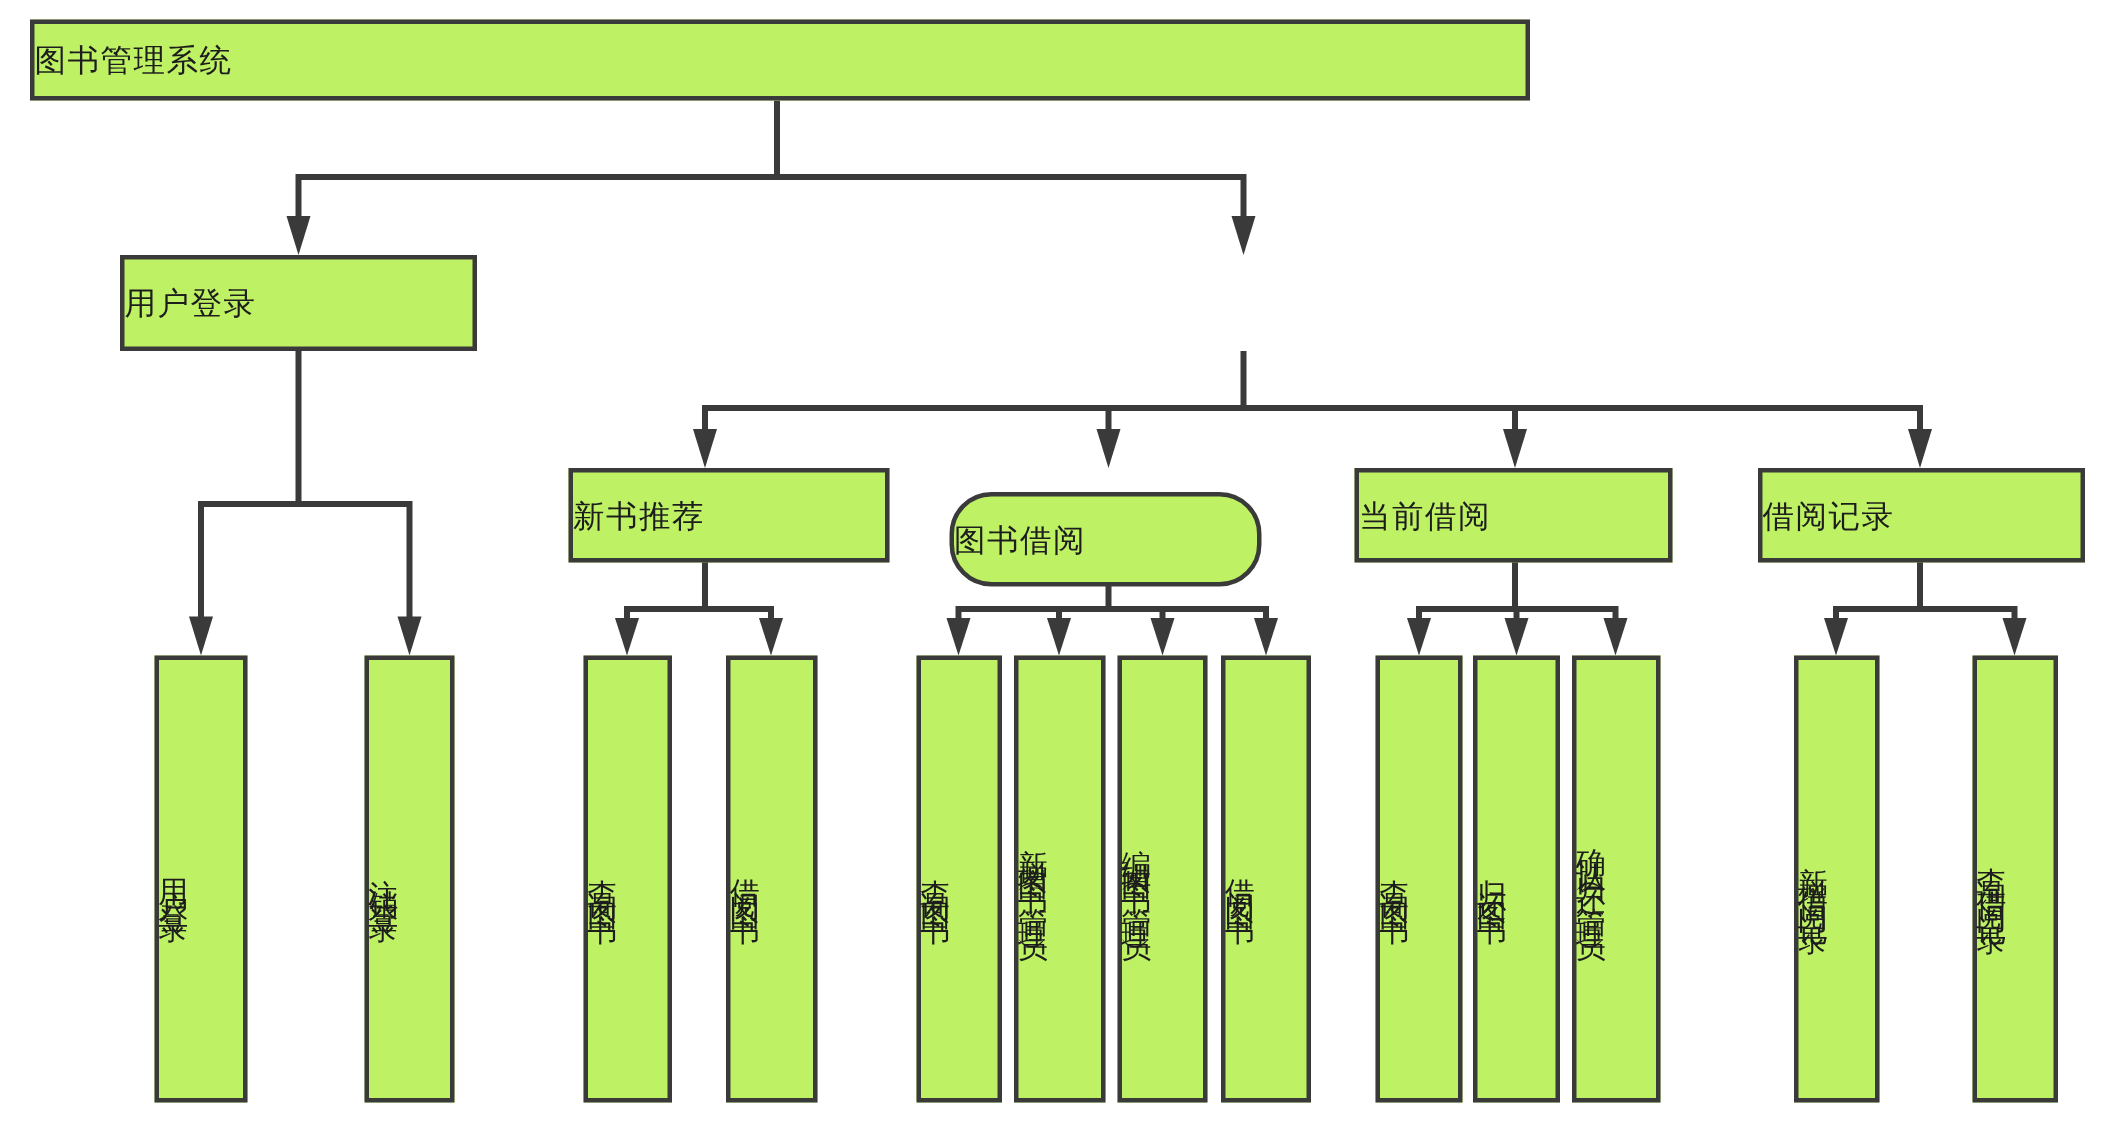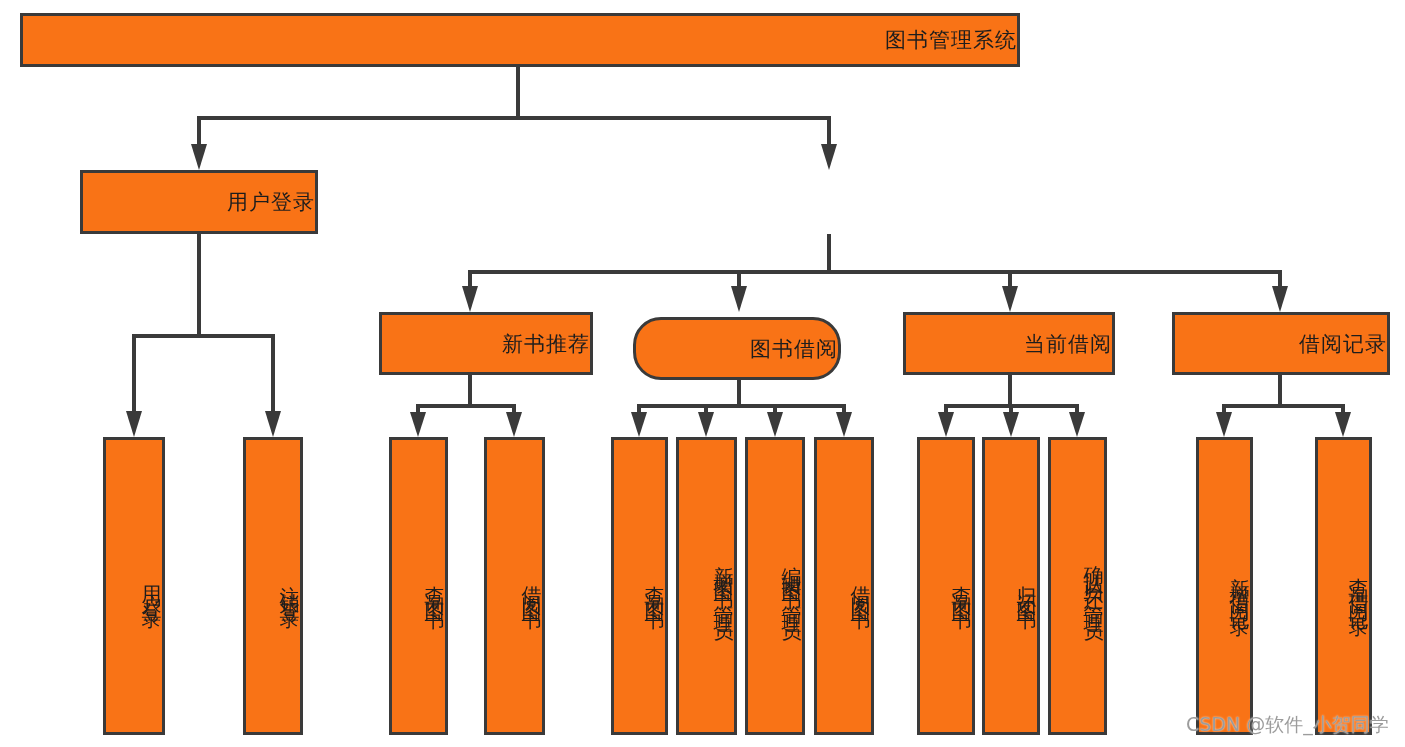--- a/index.html
+++ b/index.html
@@ -24,26 +24,26 @@
     stroke:var(--line-color);
     stroke-width:4;
     fill:none;
   }
   #connector-layer polygon{
     fill:var(--line-color);
     stroke:none;
   }
   .box{
     position:absolute;
-    background:#f97316;
+    background:#bef264;
     border:3px solid var(--line-color);
     box-sizing:border-box;
     display:flex;
     align-items:center;
-    justify-content:flex-end;
+    justify-content:flex-start;
     color:var(--text-color);
     z-index:2;
   }
   .hbox{
     font-size:21px;
     letter-spacing:1px;
     white-space:nowrap;
   }
   .vbox .vtext{
     writing-mode:vertical-rl;
@@ -147,21 +147,21 @@
     <span>图书管理系统</span>
   </div>
 
   <div class="box hbox" style="left:80px;top:170px;width:238px;height:64px;">
     <span>用户登录</span>
   </div>
 
   <div class="box hbox" style="left:363px;top:312px;width:214px;height:63px;margin-left:16px;">
     <span>新书推荐</span>
   </div>
-  <div class="box hbox" style="left:633px;top:317px;width:208px;height:63px;border-radius:28px;">
+  <div class="box hbox" style="left:633px;top:328px;width:208px;height:63px;border-radius:28px;">
     <span>图书借阅</span>
   </div>
   <div class="box hbox" style="left:903px;top:312px;width:212px;height:63px;">
     <span>当前借阅</span>
   </div>
   <div class="box hbox" style="left:1172px;top:312px;width:218px;height:63px;">
     <span>借阅记录</span>
   </div>
 
   <div class="box vbox" style="left:103px;top:437px;width:62px;height:298px;">
@@ -201,15 +201,14 @@
     <span class="vtext">确认归还（管理员）</span>
   </div>
 
   <div class="box vbox" style="left:1196px;top:437px;width:57px;height:298px;">
     <span class="vtext">新增借阅记录</span>
   </div>
   <div class="box vbox" style="left:1315px;top:437px;width:57px;height:298px;">
     <span class="vtext">查询借阅记录</span>
   </div>
 
-  <div id="watermark">CSDN @软件_小贺同学</div>
 
 </div>
 
 </body></html>

